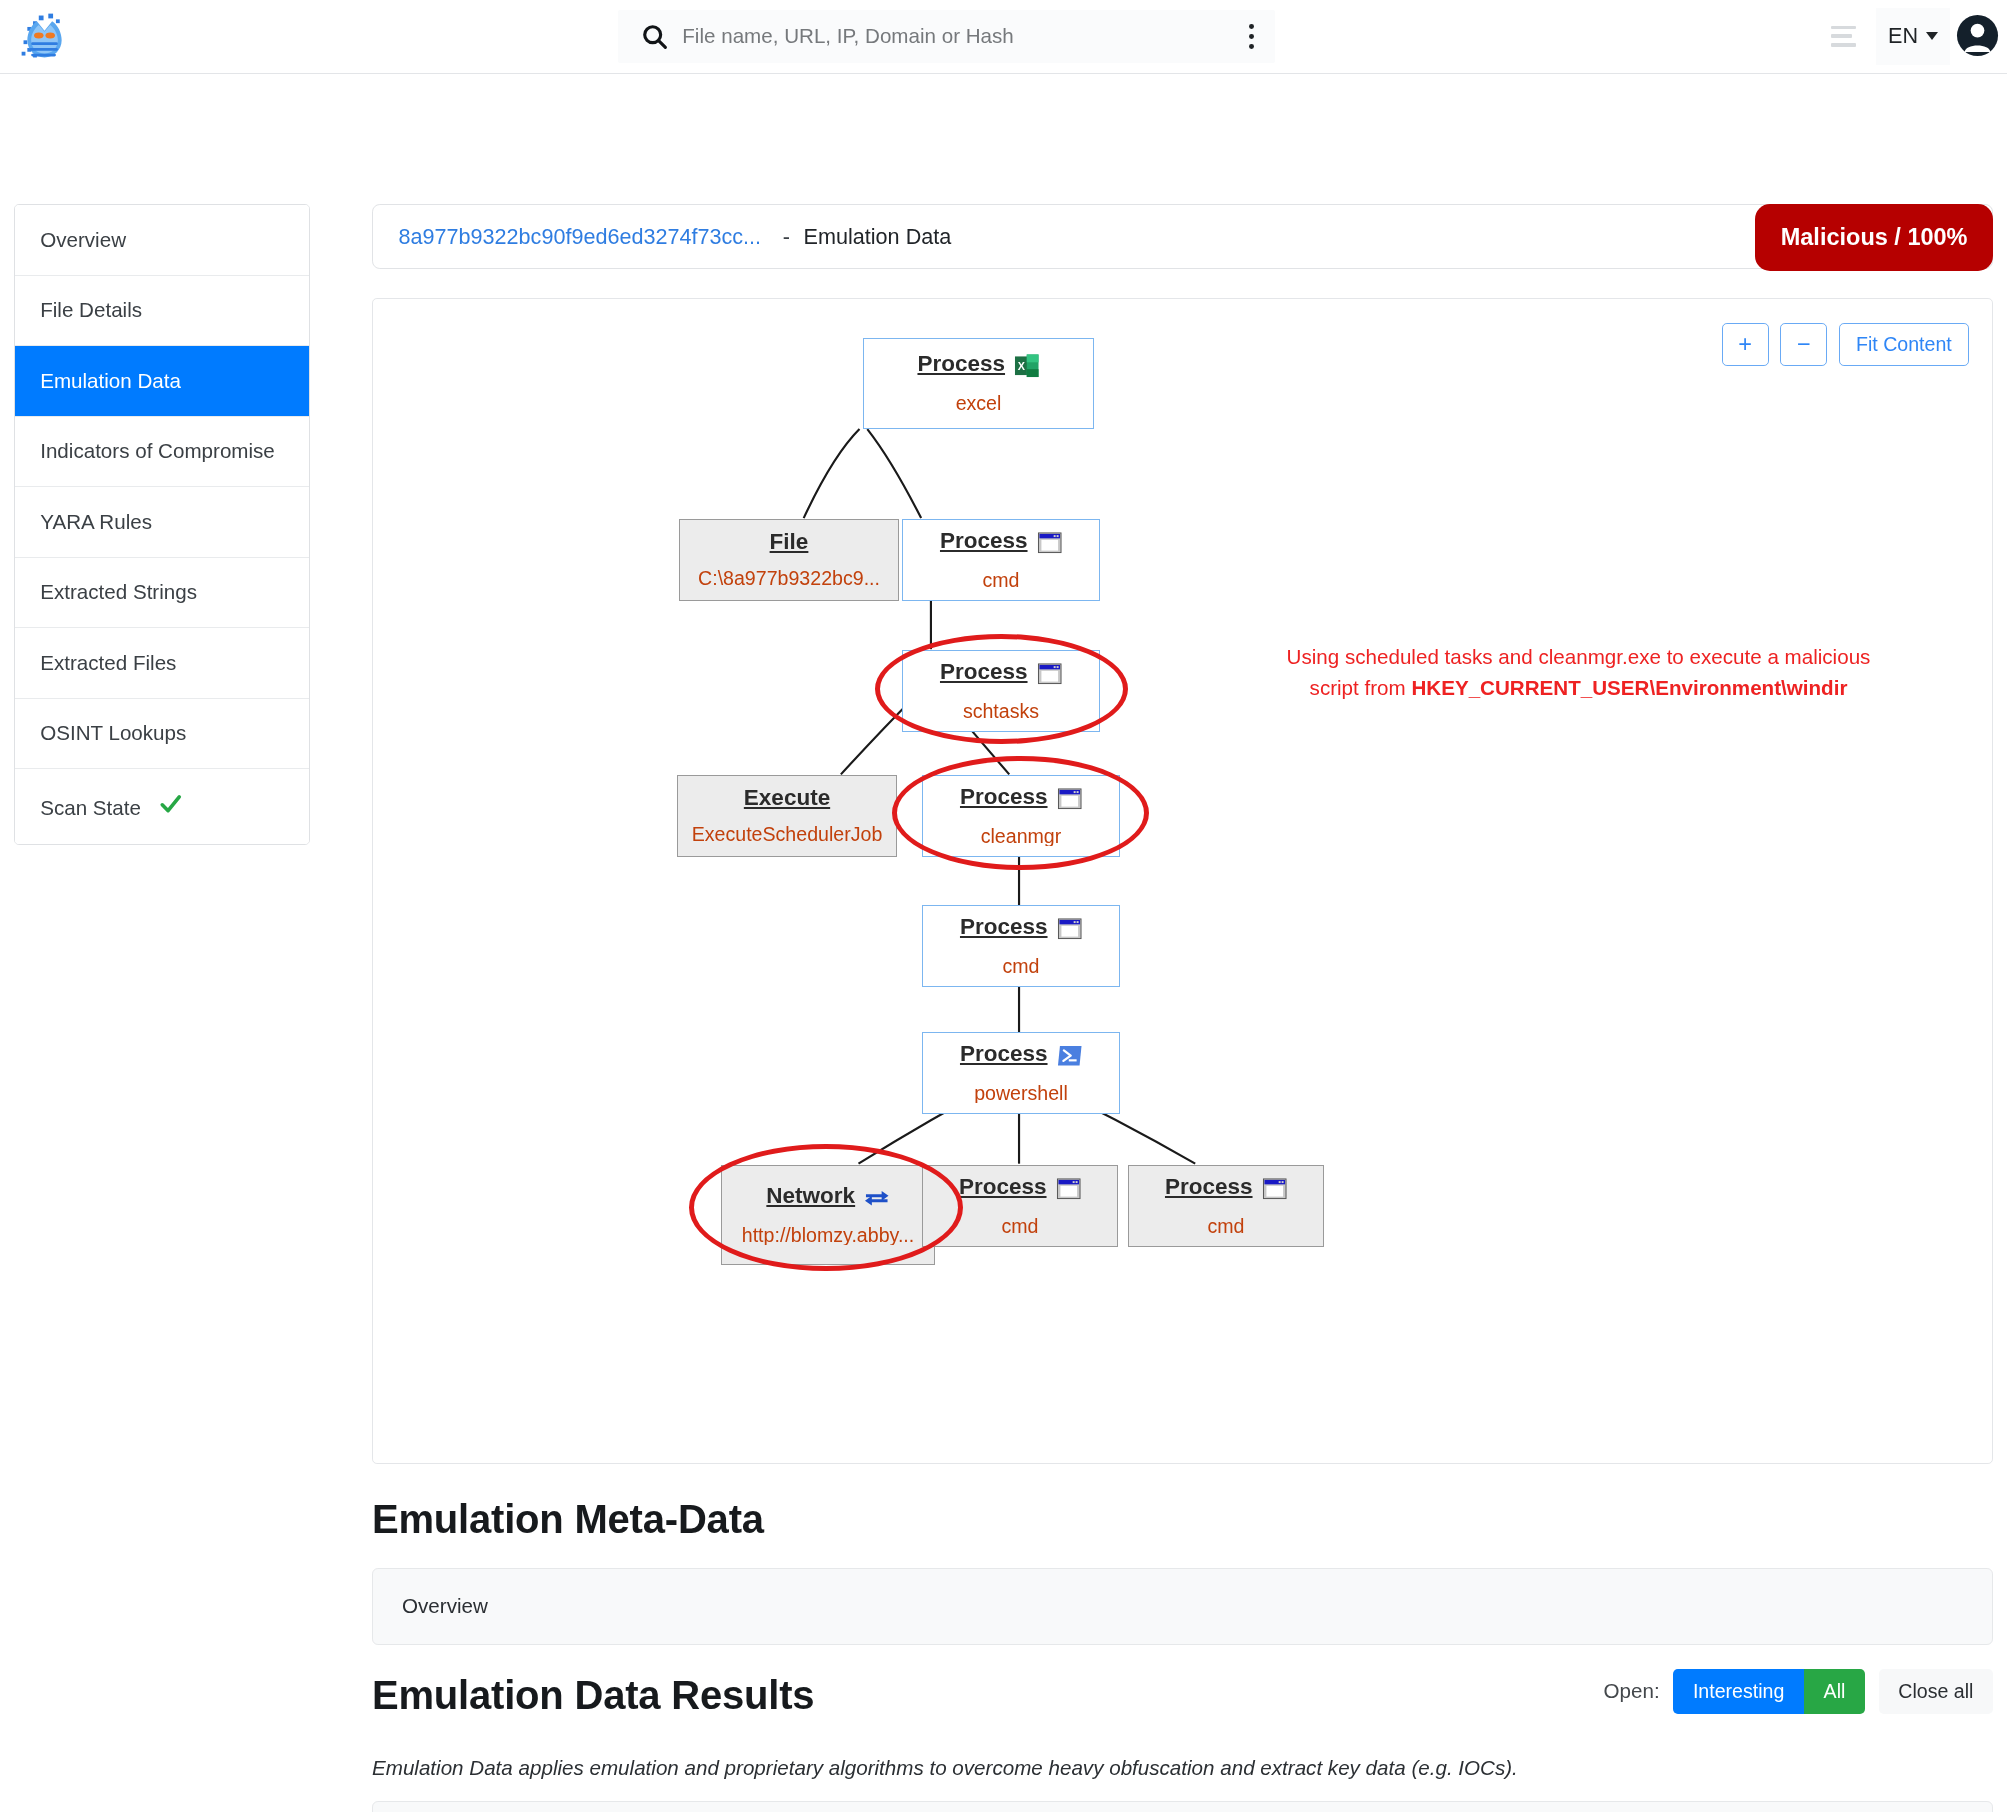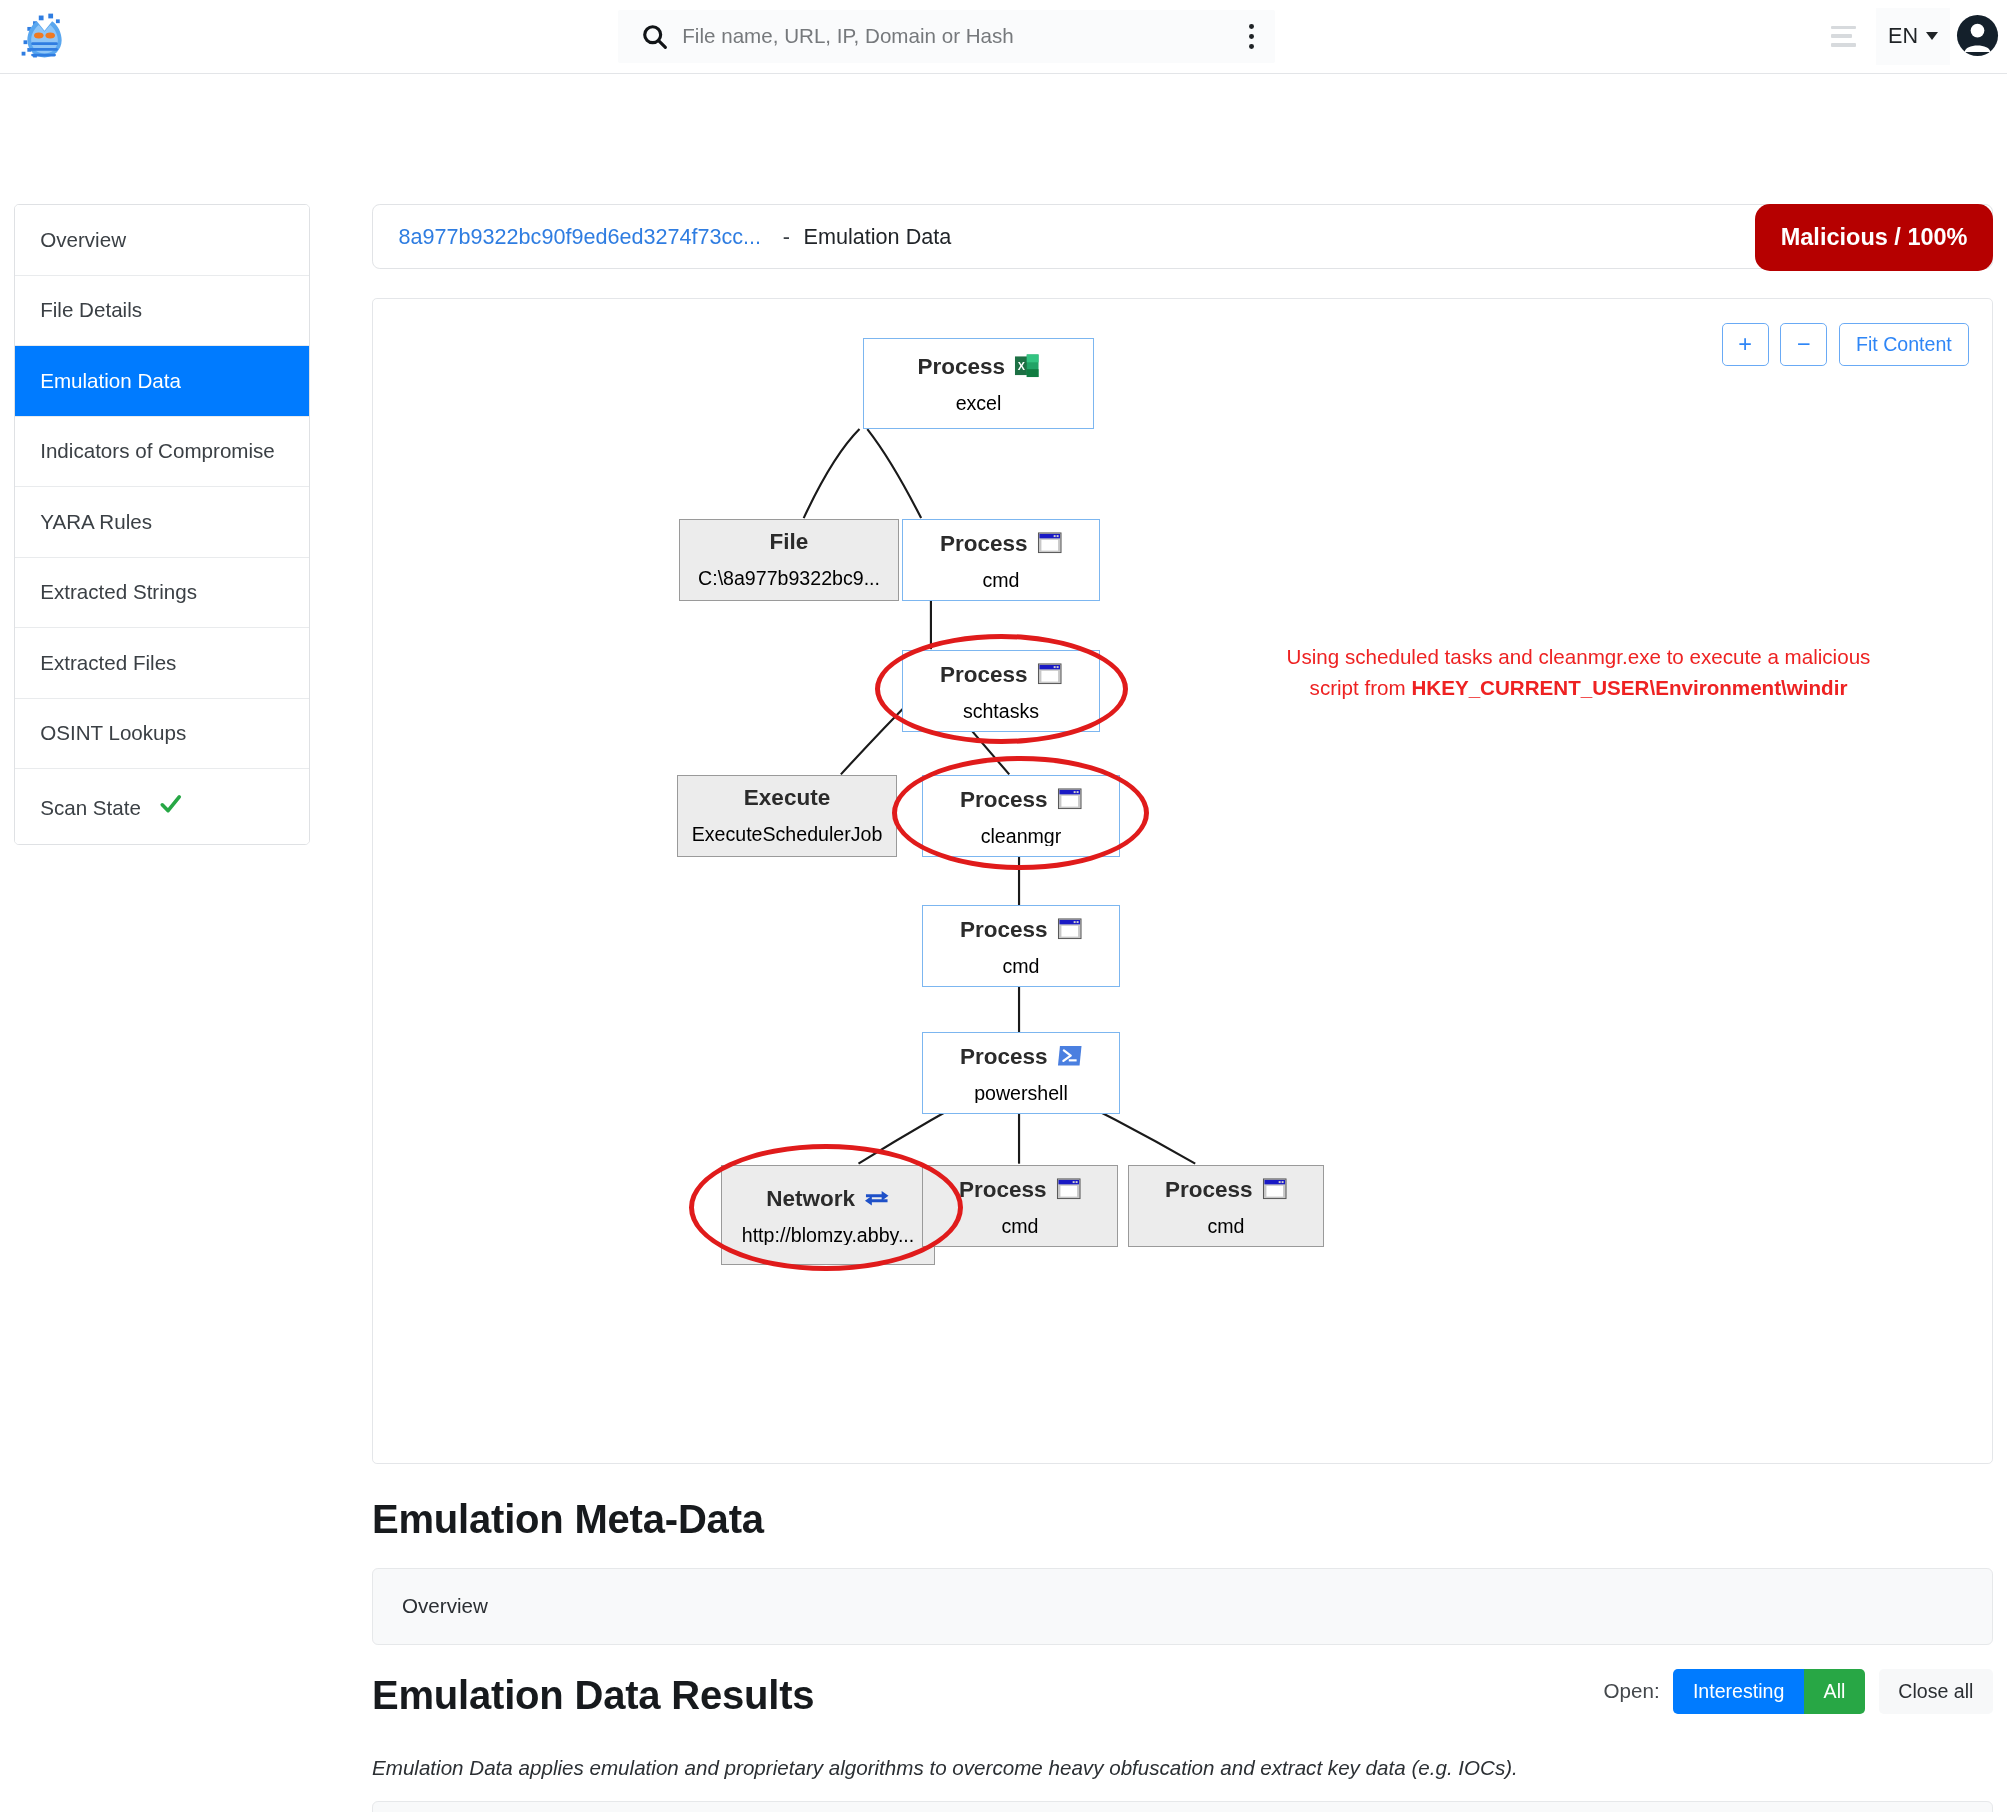--- a/index.html
+++ b/index.html
@@ -171,24 +171,25 @@
     border: 1px solid #7cb6f0;
     background: #fff;
     display: flex; flex-direction: column;
     align-items: center; justify-content: center;
     cursor: pointer;
     z-index: 3;
   }
   .node.gray { background: #ececec; border: 1px solid #9a9a9a; }
   .node-title {
     font-size: 22.5px; font-weight: 600; color: #2b2b2b;
-    display: flex; align-items: flex-end; gap: 9px;
+    display: flex; align-items: flex-start; gap: 9px;
     line-height: 1;
-  }
-  .node-sub { font-size: 19.6px; color: #000000; margin-top: 15.7px; line-height: 1;
+    text-decoration: underline;
+  }
+  .node-sub { font-size: 19.6px; color: #c2410c; margin-top: 15.7px; line-height: 1;
     max-width: 96%; overflow: hidden; text-overflow: ellipsis; white-space: nowrap; text-align:center;}
 
   .ico { display: inline-block; width: 25.5px; height: 25.5px; flex: none; }
 
   .annot {
     position: absolute;
     color: #ee2222;
     font-size: 20.6px;
     text-align: center;
     line-height: 1.5;

